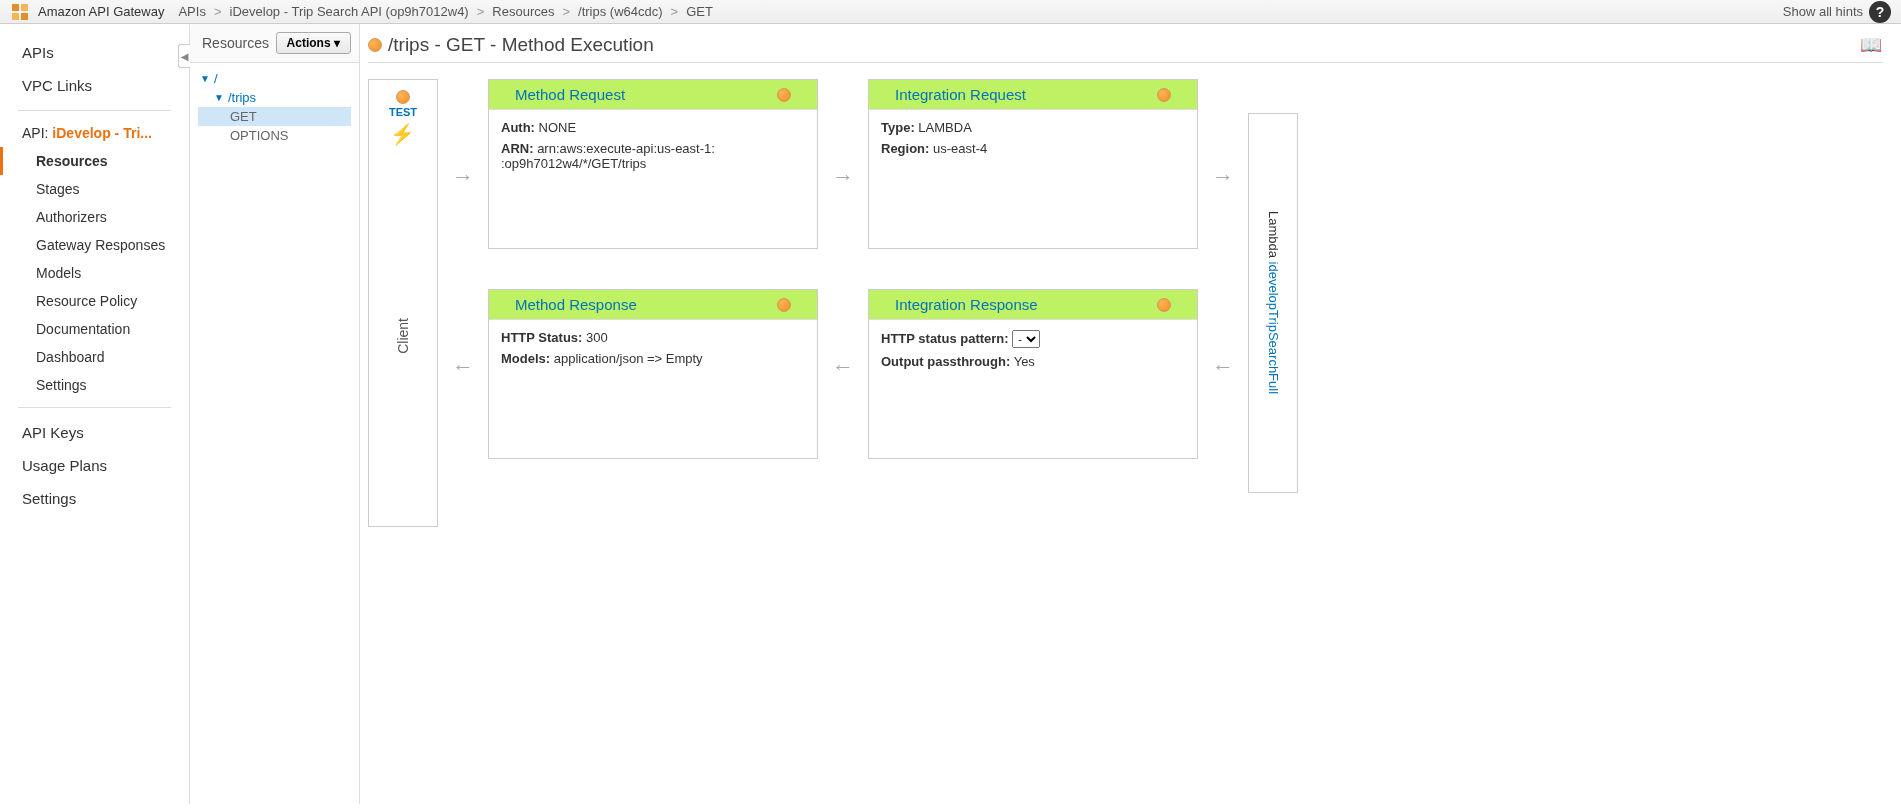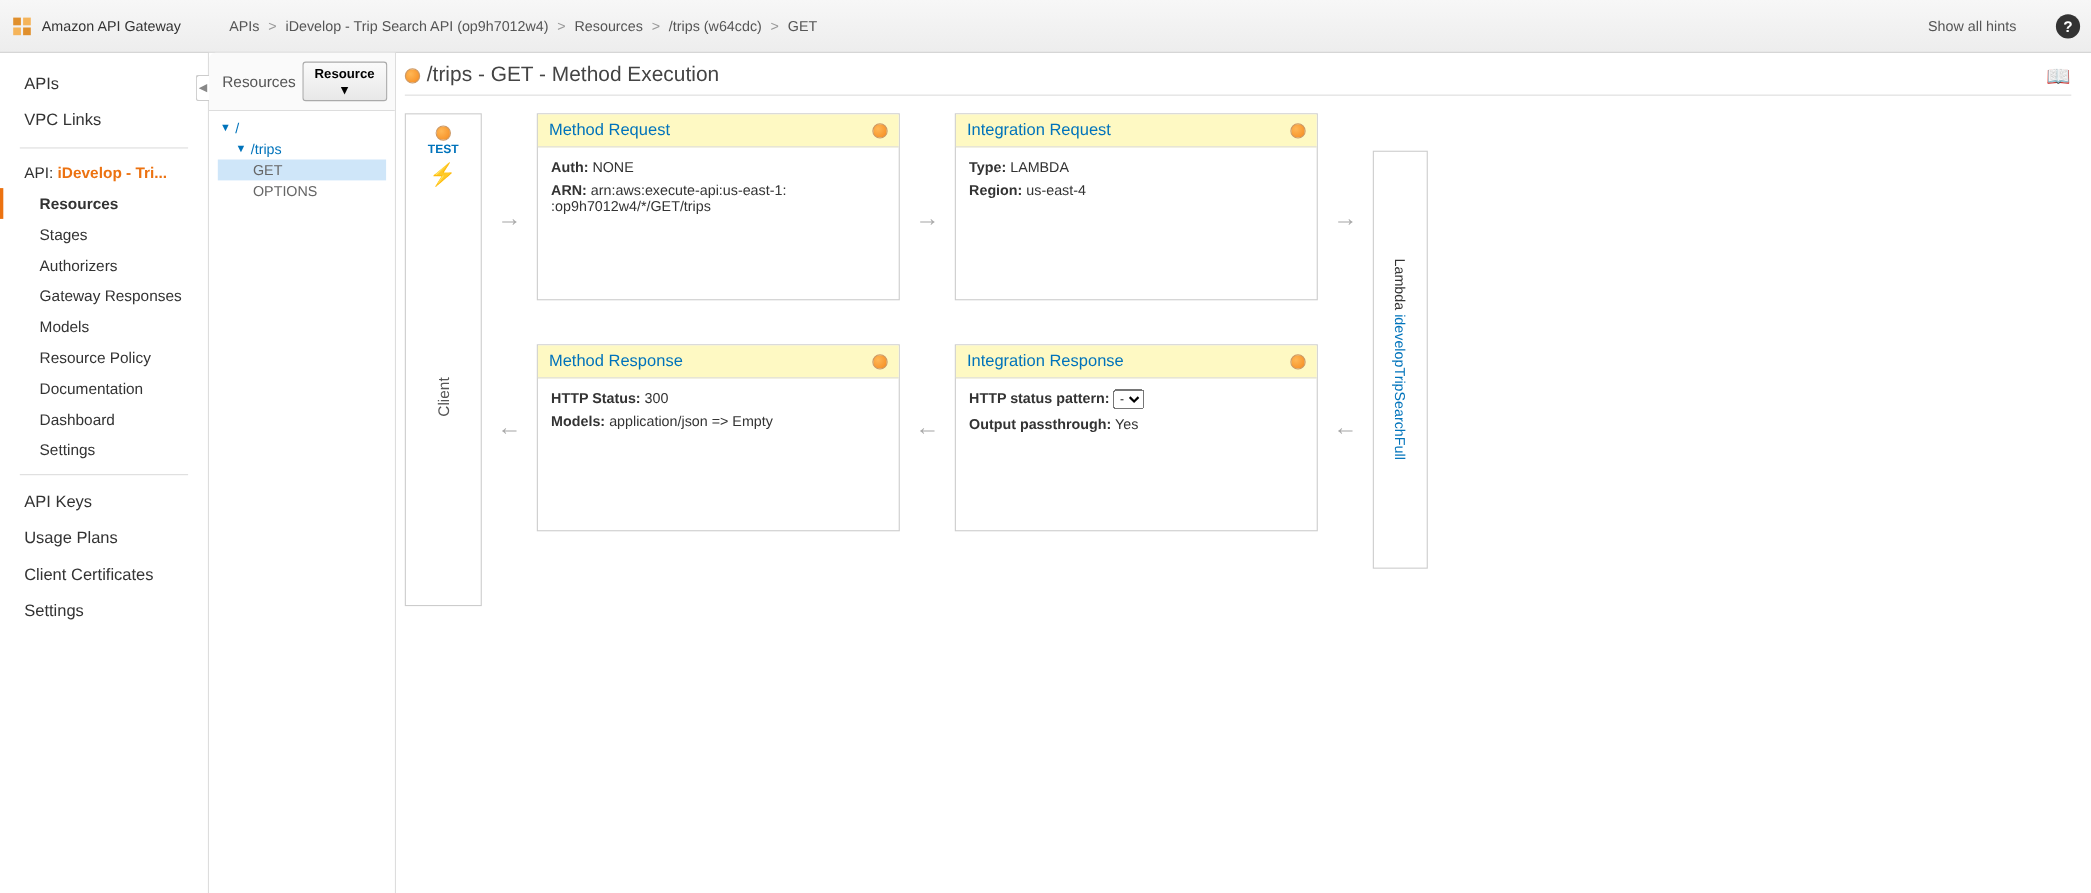--- a/index.html
+++ b/index.html
@@ -1,18 +1,18 @@
 <!DOCTYPE html>
 <html><head>
 <meta charset="utf-8">
 <style>
   * { box-sizing: border-box; margin: 0; padding: 0; }
   body { font-family: "Amazon Ember", Arial, sans-serif; font-size: 13px; color: #333; background: #fff; }
   
-  .topbar { height: 48px; background: linear-gradient(#f7f7f7,#ededed); border-bottom:1px solid #ccc; display:flex; align-items:center; padding:0 10px;gap:30px; }
+  .topbar { height: 24px; background: linear-gradient(#f7f7f7,#ededed); border-bottom:1px solid #ccc; display:flex; align-items:center; padding:0 10px; }
   .topbar .logo { display:flex; align-items:center; gap:8px; margin-right:14px; }
   .topbar .breadcrumb { display:flex; align-items:center; gap:8px; color:#555; }
   .topbar .breadcrumb a { color:#555; text-decoration:none; cursor:pointer; }
   .topbar .breadcrumb .sep { color:#999; }
   .topbar .spacer { flex:1; }
   .topbar .hint { color:#555; margin-right:6px; cursor:pointer; }
   .help-icon { width:22px;height:22px;border-radius:50%;background:#333;color:#fff;display:flex;align-items:center;justify-content:center;font-weight:bold;font-size:14px;cursor:pointer; }
   
   .layout { display:flex; height: calc(100vh - 32px); }
   .sidebar { width:190px; border-right:1px solid #ddd; padding:12px 0; }
@@ -46,21 +46,21 @@
   .arrow-col { display:flex; flex-direction:column; justify-content:space-around; padding:0 6px; height:380px; align-items:center; }
   .arrow { color:#aaa; font-size:22px; }
   
   .client-box { width:70px; height:448px; border:1px solid #ccc; display:flex; flex-direction:column; align-items:center; padding-top:10px; background:#fff; }
   .client-box .test-label { color:#0073bb; font-size:11px; font-weight:bold; margin-top:2px; }
   .bolt { color:#3c66d6; font-size:20px; margin-top:4px; }
   .vtext { writing-mode:vertical-rl; transform:rotate(180deg); color:#555; font-size:14px; margin:auto 0; }
   
   .stack { display:flex; flex-direction:column; gap:40px; width:330px; }
   .card { border:1px solid #ccc; background:#fff; height:170px; }
-  .card-head { background:#fef9c3; border-bottom:1px solid #ddd; padding:6px 10px; display:flex; align-items:center; }
+  .card-head { background:#bef264; border-bottom:1px solid #ddd; padding:6px 26px; display:flex; align-items:center; }
   .card-head a { color:#0073bb; font-size:15px; text-decoration:none; cursor:pointer; }
   .card-head .orange-dot { margin-left:auto; }
   .card-body { padding:10px 12px; font-size:13px; color:#333; }
   .card-body .row { margin-bottom:6px; }
   .card-body b { font-weight:bold; }
   
   .lambda-box { width:50px; height:380px; border:1px solid #ccc; display:flex; align-items:center; justify-content:center; background:#fff; }
   .lambda-box .vtext2 { writing-mode:vertical-rl; font-size:13px; color:#333; }
   .lambda-box .vtext2 .link { color:#0073bb; }
   
@@ -109,29 +109,28 @@
     <div class="sub">Authorizers</div>
     <div class="sub">Gateway Responses</div>
     <div class="sub">Models</div>
     <div class="sub">Resource Policy</div>
     <div class="sub">Documentation</div>
     <div class="sub">Dashboard</div>
     <div class="sub">Settings</div>
     <div class="divider"></div>
     <div class="item">API Keys</div>
     <div class="item">Usage Plans</div>
-    <div class="item">Client Certificates</div>
     <div class="item">Settings</div>
     <div class="collapse-handle">◀</div>
   </div>
 
   <div class="resources-panel">
     <div class="resources-head">
       <span class="title">Resources</span>
-      <button class="actions-btn"><span>Resource</span> <span>▾</span></button>
+      <button class="actions-btn"><span>Actions</span> <span>▾</span></button>
     </div>
     <div class="tree">
       <div class="node">
           <span class="caret">▼</span>
           <span class="lbl">/</span>
         </div>
       <div class="node indent1">
           <span class="caret">▼</span>
           <span class="lbl">/trips</span>
         </div>

